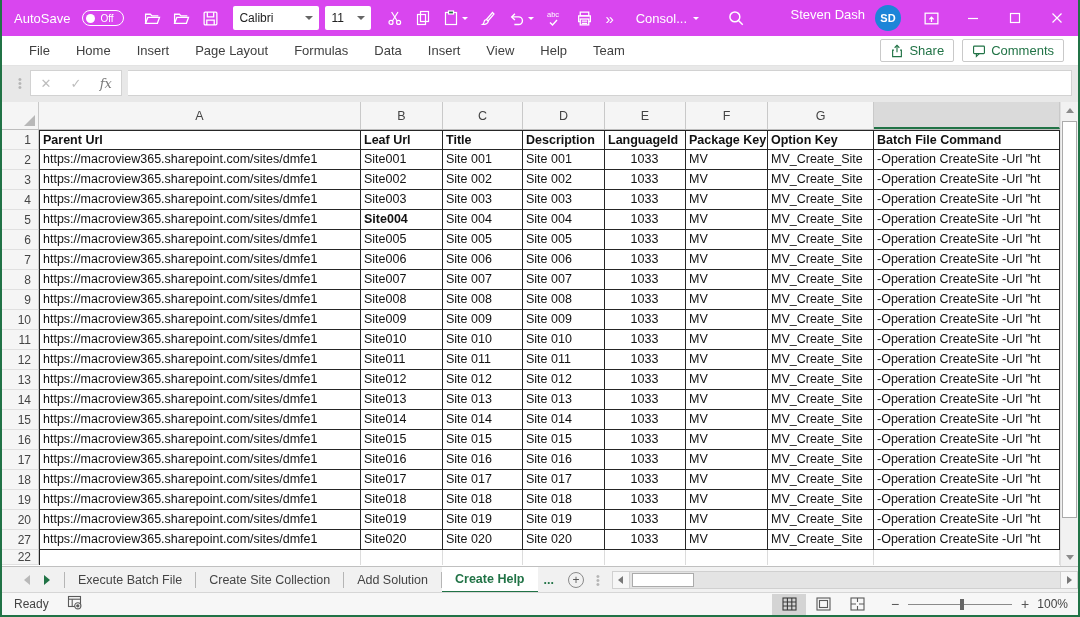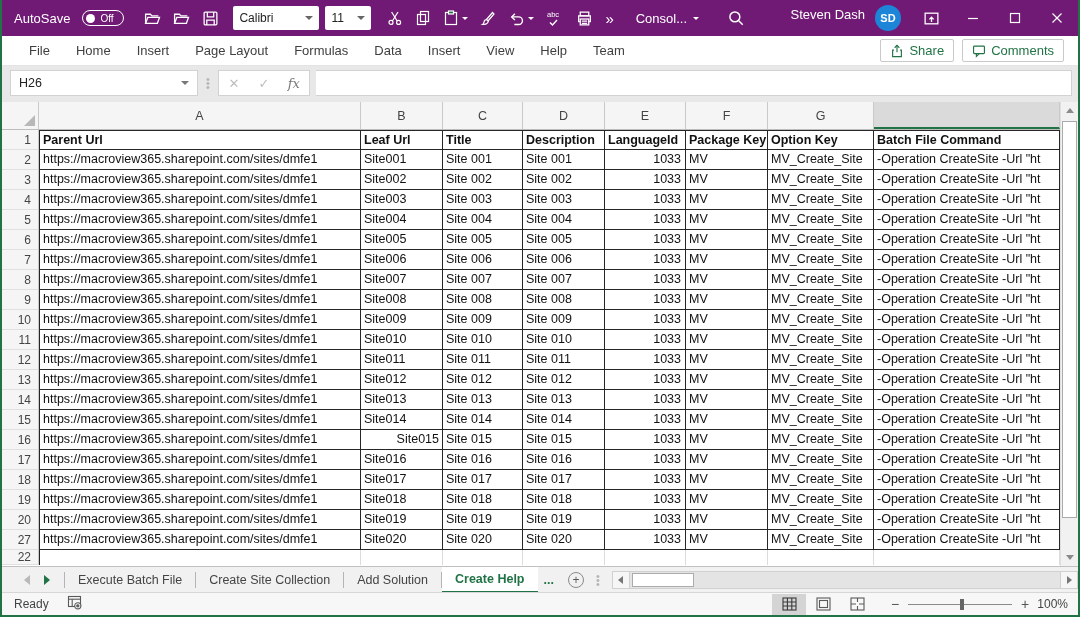--- a/index.html
+++ b/index.html
@@ -2,21 +2,21 @@
 <html><head>
 <meta charset="utf-8">
 <style>
   * { box-sizing: border-box; margin: 0; padding: 0; }
   html,body { width:1080px; height:617px; }
   body { font-family:"Liberation Sans",sans-serif; background:#fff; overflow:hidden; }
   .window { width:1080px; height:617px; display:flex; flex-direction:column;
             border-left:2px solid #217346; border-right:2px solid #217346; border-bottom:2px solid #217346; }
 
   
-  .titlebar { height:36px; background:#701a75; color:#fff; display:flex; align-items:center; flex:0 0 36px; font-size:13px; }
+  .titlebar { height:36px; background:#d946ef; color:#fff; display:flex; align-items:center; flex:0 0 36px; font-size:13px; }
   .tb-ic { display:flex; align-items:center; justify-content:center; height:28px; padding:0 6px; cursor:default; }
   .autosave { margin-left:12px; margin-right:6px; }
   .pill { width:42px; height:16px; border:1.4px solid #fff; border-radius:9px; display:flex; align-items:center; margin-left:6px; }
   .pill .dot { width:9px; height:9px; border-radius:50%; background:#fff; margin-left:3px; }
   .pill .off { font-size:10px; margin-left:5px; }
   .combo { background:#fff; color:#222; height:24px; border-radius:2px; display:flex; align-items:center; padding:0 6px; font-size:12px; }
   .combo .cv { margin-left:auto; width:0; height:0; border-left:4px solid transparent; border-right:4px solid transparent; border-top:4px solid #666; }
   .chev-w { width:0;height:0;border-left:3.5px solid transparent;border-right:3.5px solid transparent;border-top:3.5px solid #fff; margin-left:3px; }
   .doc-title { display:flex; align-items:center; margin-left:16px; font-size:13px; }
   .tb-right { margin-left:auto; display:flex; align-items:center; }
@@ -48,21 +48,21 @@
   .corner:after { content:""; position:absolute; right:3px; bottom:3px; border-style:solid; border-width:0 0 11px 11px; border-color:transparent transparent #b8b8b8 transparent; }
   .colletter { display:flex; align-items:center; justify-content:center; font-size:12.5px; color:#444; border-right:1px solid #c9c9c9; }
   .colletter.sel { background:#dadada; border-bottom:2px solid #217346; }
   .grid-row { display:flex; height:20px; }
   .grid-row.partial { height:15px; overflow:hidden; }
   .rowhead { width:37px; flex:0 0 37px; background:#f5f5f5; border-right:1px solid #c9c9c9; border-bottom:1px solid #e0e0e0; font-size:12px; color:#444; display:flex; align-items:center; justify-content:flex-end; padding-right:7px; }
   .cell { font-size:12.5px; color:#111; padding:0 3px; line-height:19px; white-space:nowrap; overflow:hidden;
           border-right:1px solid #262626; border-bottom:1px solid #262626; }
   .cell.first { border-left:1px solid #262626; }
   .grid-row.hdr .cell { font-weight:bold; border-top:1px solid #262626; }
-  .cell.num { text-align:right; padding-right:4px; }
+  .cell.num { text-align:center; padding-right:4px; }
   .grid-row.partial .cell { border-right:1px solid #dcdcdc; border-bottom:none; }
   
   .vscroll { position:absolute; top:0; right:0; bottom:0; width:18px; background:#f1f1f1; border-left:1px solid #e0e0e0; }
   .vs-up { position:absolute; top:0; left:0; right:0; height:17px; display:flex; align-items:center; justify-content:center; }
   .vs-down { position:absolute; bottom:0; left:0; right:0; height:17px; display:flex; align-items:center; justify-content:center; }
   .tri-up { width:0;height:0;border-left:4px solid transparent;border-right:4px solid transparent;border-bottom:5px solid #8a8a8a; }
   .tri-down { width:0;height:0;border-left:4px solid transparent;border-right:4px solid transparent;border-top:5px solid #8a8a8a; }
   .vthumb { position:absolute; left:1px; right:1px; top:19px; bottom:48px; background:#fff; border:1px solid #ababab; }
 
   
@@ -252,24 +252,20 @@
         <svg width="14" height="14" viewBox="0 0 16 16" fill="none" stroke="#217346" stroke-width="1.3">
             <rect x="1.8" y="2.5" width="12.4" height="8.5" rx="1"></rect>
             <path d="M5 11 v3.2 L8.3 11"></path>
           </svg>
         <span>Comments</span>
       </span>
     </span>
   </div>
 
   <div class="fbar">
-    <span class="namebox">
-      <span>H26</span>
-      <span class="arr"></span>
-    </span>
     <span class="vdots">•<br>•<br>•</span>
     <span class="fbtns">
       <span class="fbtn">✕</span>
       <span class="fbtn">✓</span>
       <span class="fbtn fx">fx</span>
     </span>
     <span class="finput"></span>
   </div>
 
   <div class="gridarea">
@@ -328,21 +324,21 @@
             <div class="cell" style="width: 80px; flex: 0 0 80px;">Site 003</div>
             <div class="cell" style="width: 82px; flex: 0 0 82px;">Site 003</div>
             <div class="cell num" style="width: 81px; flex: 0 0 81px;">1033</div>
             <div class="cell" style="width: 82px; flex: 0 0 82px;">MV</div>
             <div class="cell" style="width: 106px; flex: 0 0 106px;">MV_Create_Site</div>
             <div class="cell" style="flex: 1 1 0%;">-Operation CreateSite -Url "ht</div>
           </div>
           <div class="grid-row">
             <div class="rowhead">5</div>
             <div class="cell first" style="width: 322px; flex: 0 0 322px;">https://macroview365.sharepoint.com/sites/dmfe1</div>
-            <div class="cell" style="width: 82px; flex: 0 0 82px;">Site004</div>
+            <div class="cell" style="width: 82px; flex: 0 0 82px; font-weight: bold;">Site004</div>
             <div class="cell" style="width: 80px; flex: 0 0 80px;">Site 004</div>
             <div class="cell" style="width: 82px; flex: 0 0 82px;">Site 004</div>
             <div class="cell num" style="width: 81px; flex: 0 0 81px;">1033</div>
             <div class="cell" style="width: 82px; flex: 0 0 82px;">MV</div>
             <div class="cell" style="width: 106px; flex: 0 0 106px;">MV_Create_Site</div>
             <div class="cell" style="flex: 1 1 0%;">-Operation CreateSite -Url "ht</div>
           </div>
           <div class="grid-row">
             <div class="rowhead">6</div>
             <div class="cell first" style="width: 322px; flex: 0 0 322px;">https://macroview365.sharepoint.com/sites/dmfe1</div>
@@ -449,21 +445,21 @@
             <div class="cell" style="width: 80px; flex: 0 0 80px;">Site 014</div>
             <div class="cell" style="width: 82px; flex: 0 0 82px;">Site 014</div>
             <div class="cell num" style="width: 81px; flex: 0 0 81px;">1033</div>
             <div class="cell" style="width: 82px; flex: 0 0 82px;">MV</div>
             <div class="cell" style="width: 106px; flex: 0 0 106px;">MV_Create_Site</div>
             <div class="cell" style="flex: 1 1 0%;">-Operation CreateSite -Url "ht</div>
           </div>
           <div class="grid-row">
             <div class="rowhead">16</div>
             <div class="cell first" style="width: 322px; flex: 0 0 322px;">https://macroview365.sharepoint.com/sites/dmfe1</div>
-            <div class="cell" style="width: 82px; flex: 0 0 82px; text-align: right;">Site015</div>
+            <div class="cell" style="width: 82px; flex: 0 0 82px;">Site015</div>
             <div class="cell" style="width: 80px; flex: 0 0 80px;">Site 015</div>
             <div class="cell" style="width: 82px; flex: 0 0 82px;">Site 015</div>
             <div class="cell num" style="width: 81px; flex: 0 0 81px;">1033</div>
             <div class="cell" style="width: 82px; flex: 0 0 82px;">MV</div>
             <div class="cell" style="width: 106px; flex: 0 0 106px;">MV_Create_Site</div>
             <div class="cell" style="flex: 1 1 0%;">-Operation CreateSite -Url "ht</div>
           </div>
           <div class="grid-row">
             <div class="rowhead">17</div>
             <div class="cell first" style="width: 322px; flex: 0 0 322px;">https://macroview365.sharepoint.com/sites/dmfe1</div>

